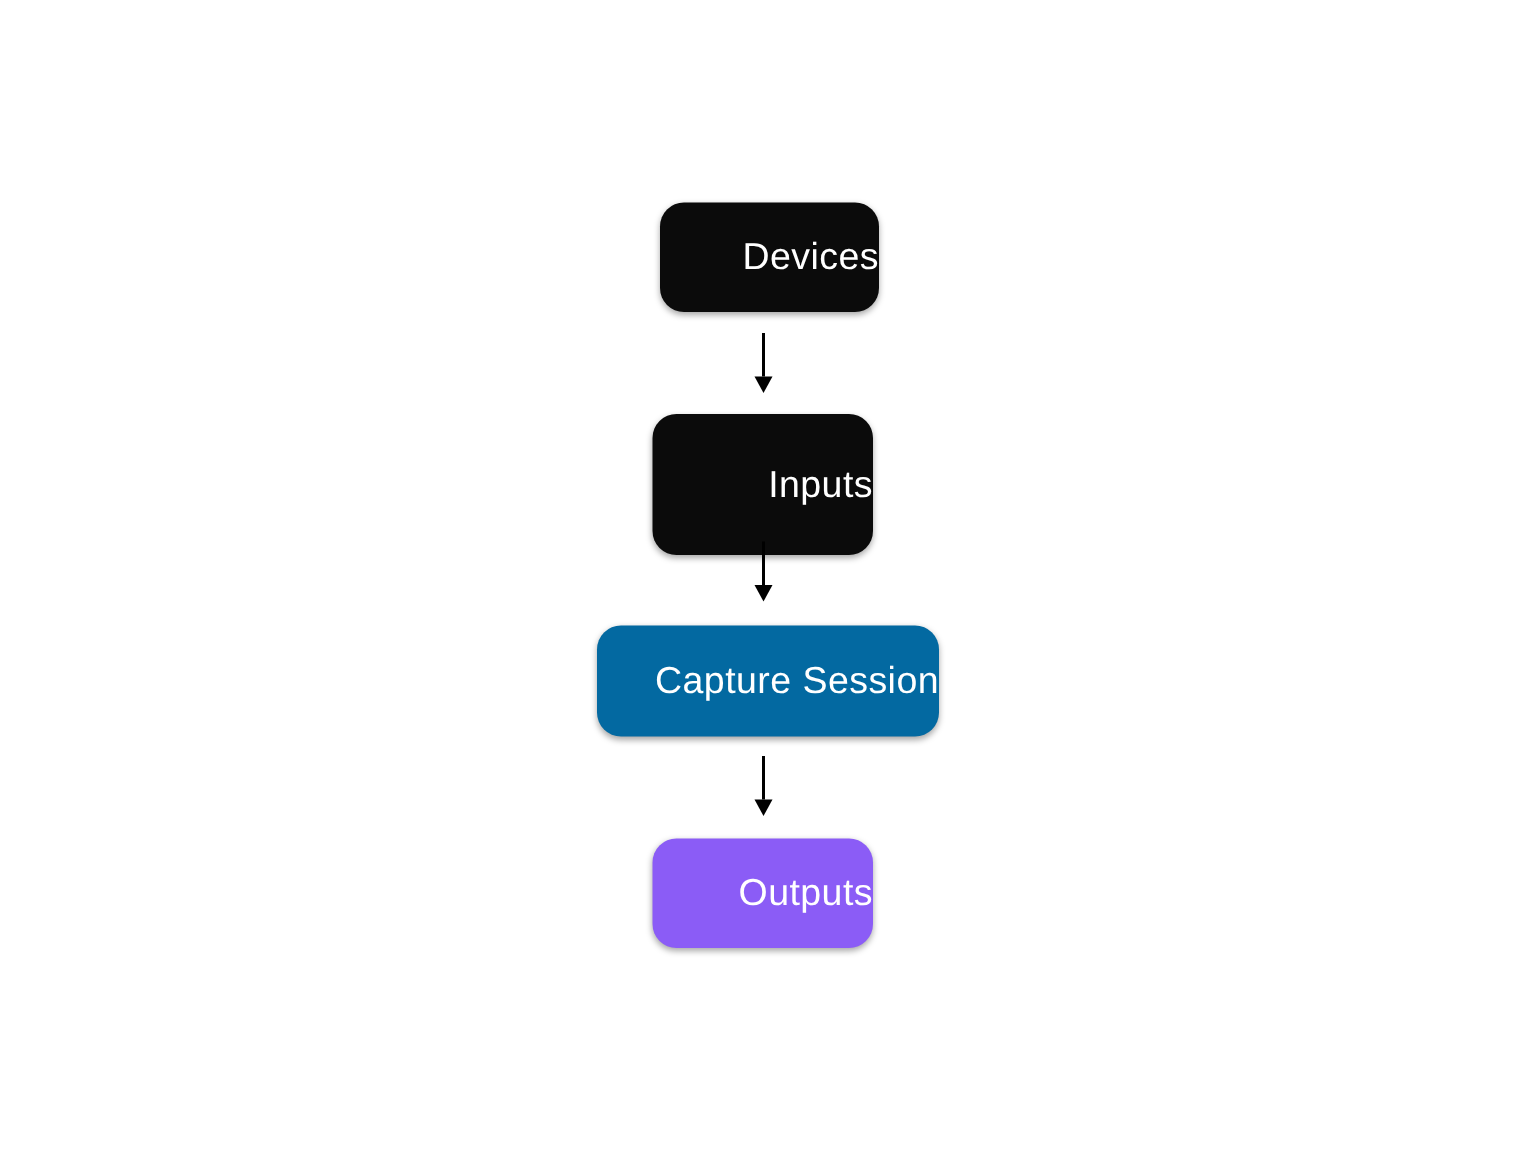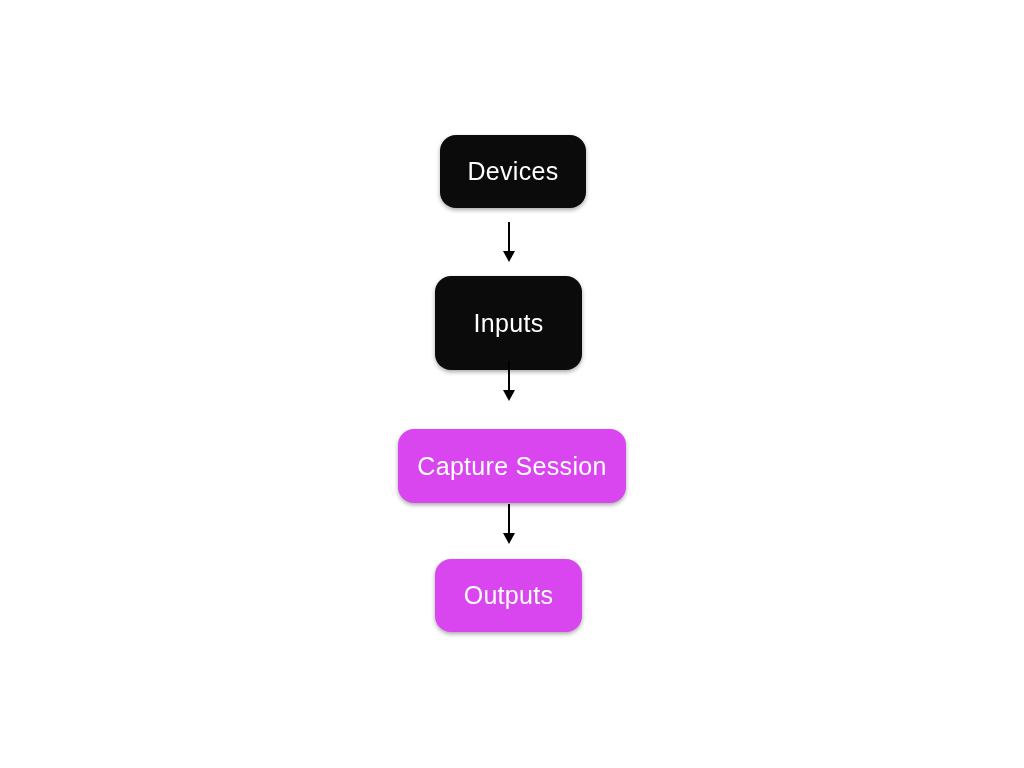--- a/index.html
+++ b/index.html
@@ -12,21 +12,21 @@
   .canvas {
     position: relative;
     width: 1024px;
     height: 768px;
     background: #ffffff;
   }
   .node {
     position: absolute;
     display: flex;
     align-items: center;
-    justify-content: center;
+    justify-content: flex-end;
     border-radius: 16px;
     color: #ffffff;
     font-size: 25px;
     font-weight: 400;
     letter-spacing: 0.3px;
     box-shadow: 0 2px 4px rgba(0,0,0,0.35);
     background: #0b0b0b;
   }
   .node-devices  { left: 440px; top: 135px; width: 146px; height: 73px; }
   .node-inputs   { left: 435px; top: 276px; width: 147px; height: 94px; }
@@ -77,26 +77,26 @@
 
   <div class="node node-inputs" style="background: rgb(11, 11, 11);">
     <span>Inputs</span>
   </div>
 
   <div class="arrow arrow-2">
     <div class="shaft"></div>
     <div class="head"></div>
   </div>
 
-  <div class="node node-capture" style="background: #d946ef; margin-top: 12px;">
+  <div class="node node-capture" style="background: #0369a1;">
     <span>Capture Session</span>
   </div>
 
   <div class="arrow arrow-3">
     <div class="shaft"></div>
     <div class="head"></div>
   </div>
 
-  <div class="node node-outputs" style="background: #d946ef;">
+  <div class="node node-outputs" style="background: #8b5cf6;">
     <span>Outputs</span>
   </div>
 
 </div>
 
 </body></html>

